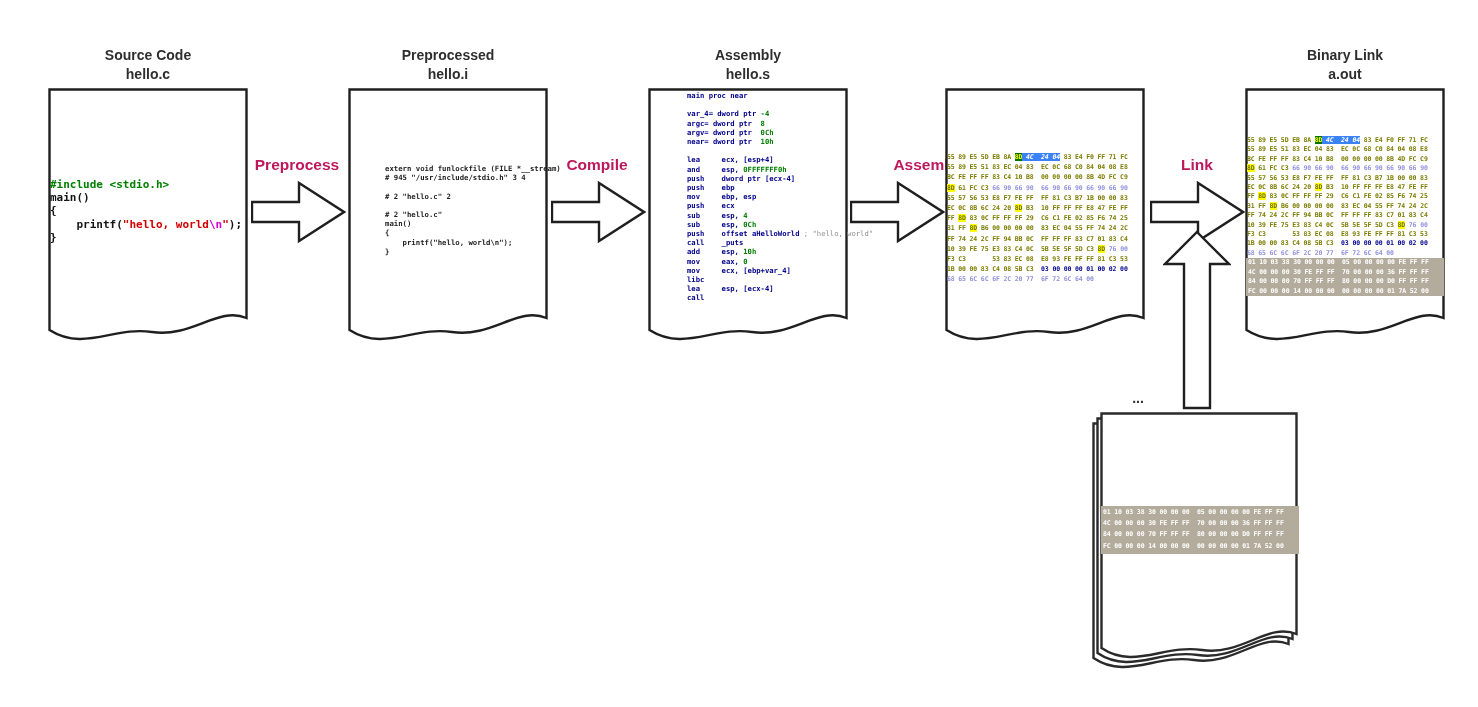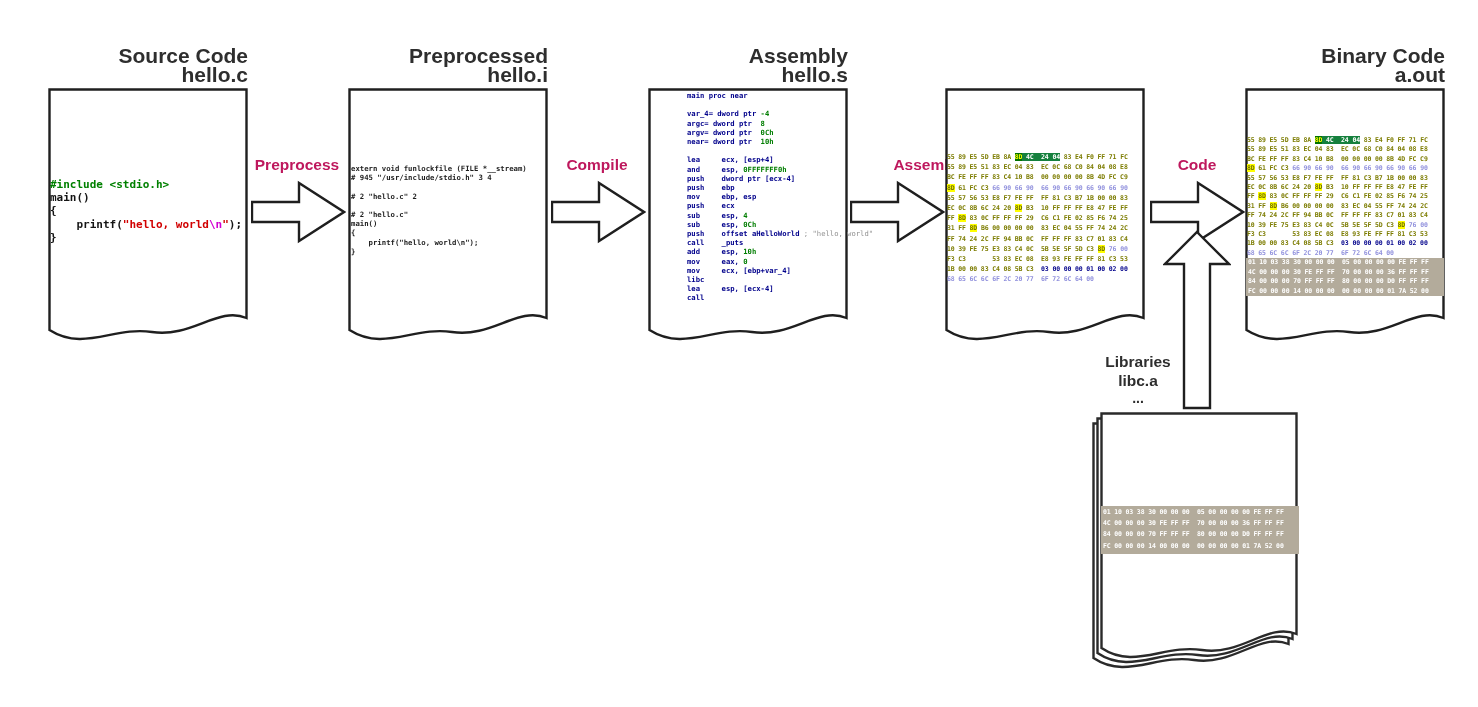--- a/index.html
+++ b/index.html
@@ -1,28 +1,28 @@
 <!DOCTYPE html>
 <html><head>
 <meta charset="utf-8">
 <style>
   html,body{margin:0;padding:0;background:#fff;}
   .canvas{position:relative;width:1478px;height:707px;background:#ffffff;overflow:hidden;
           font-family:"Liberation Sans",sans-serif;}
   .station{position:absolute;top:46px;width:200px;height:320px;}
-  .doc-title{position:absolute;top:0;left:0;width:200px;text-align:right;
-             font-weight:bold;font-size:21px;line-height:19px;color:#2e2e2e;}
+  .doc-title{position:absolute;top:0;left:0;width:200px;text-align:center;
+             font-weight:bold;font-size:14px;line-height:19px;color:#2e2e2e;}
   .doc-shape{position:absolute;left:0;top:42px;width:200px;height:260px;}
   .doc-shape path{fill:#ffffff;stroke:#1f1f1f;stroke-width:2.4;}
   .code{position:absolute;font-family:"DejaVu Sans Mono",monospace;}
   .ln{white-space:pre;}
   
   .src-code{left:2px;top:132px;width:196px;font-size:11px;line-height:13.2px;font-weight:bold;color:#141414;}
   
-  .pre-code{left:3px;top:118px;width:196px;font-size:7.3px;line-height:9.2px;font-weight:bold;color:#1c1c1c;}
+  .pre-code{left:3px;top:118px;width:196px;font-size:7.3px;line-height:9.2px;font-weight:bold;color:#1c1c1c;padding-left:34px;}
   
   .asm-code{left:3px;top:45px;width:196px;font-size:7.2px;line-height:9.2px;font-weight:bold;color:#00008b;margin-left:36px;}
   
   .hex{font-size:6.5px;font-weight:bold;letter-spacing:-0.15px;}
   .obj-hex{left:2px;top:106px;width:195px;line-height:10.2px;}
   .bin-hex{left:2px;top:90px;width:195px;line-height:9.4px;}
   .lib-block{background:#b3ab9b;color:#ffffff;margin-left:-1px;padding-left:2px;margin-right:-2px;}
   .libc-hex{position:absolute;left:1101px;top:506px;width:196px;line-height:11.2px;
             background:#b3ab9b;color:#ffffff;padding:1px 0 2px 2px;}
   
@@ -31,21 +31,21 @@
   .t-r{color:#d10000;}
   .t-m{color:#d100d1;}
   .t-nb{color:#00008b;font-weight:bold;}
   .t-num{color:#007d00;}
   .t-cm{color:#909090;font-weight:normal;}
   .t-o{color:#7c7c00;}
   .t-p{color:#9191dd;}
   .t-n{color:#00008b;margin-top:36px;}
   .t-gy{background:#ffff00;color:#6e6e00;}
   .t-ggy{background:#007200;color:#ffff00;}
-  .t-gg{background:#15803d;color:#ffffff;}
+  .t-gg{background:#3b82f6;color:#ffffff;font-style:italic;}
   
   .harrow{position:absolute;top:180px;width:95px;height:64px;}
   .harrow polygon,.uarrow polygon{fill:#ffffff;stroke:#1f1f1f;stroke-width:2.4;stroke-linejoin:miter;}
   .arrow-label{position:absolute;top:156px;width:120px;text-align:center;
                font-weight:bold;font-size:15.5px;color:#be185d;}
   .uarrow{position:absolute;left:1163px;top:230px;width:68px;height:180px;}
   
   .lib-title{position:absolute;left:1058px;top:352px;width:160px;text-align:center;
              font-weight:bold;font-size:15.5px;line-height:19px;color:#2e2e2e;}
   .lib-dots{position:absolute;left:1058px;top:390px;width:160px;text-align:center;
@@ -161,28 +161,28 @@
         <div class="ln"><span class="t-o">FF </span><span class="t-gy">8D</span><span class="t-o"> 83 0C FF FF FF 29  C6 C1 FE 02 85 F6 74 25</span></div>
         <div class="ln"><span class="t-o">31 FF </span><span class="t-gy">8D</span><span class="t-o"> B6 00 00 00 00  83 EC 04 55 FF 74 24 2C</span></div>
         <div class="ln"><span class="t-o">FF 74 24 2C FF 94 BB 0C  FF FF FF 83 C7 01 83 C4</span></div>
         <div class="ln"><span class="t-o">10 39 FE 75 E3 83 C4 0C  5B 5E 5F 5D C3 </span><span class="t-gy">8D</span><span class="t-o"> </span><span class="t-p">76 00</span></div>
         <div class="ln"><span class="t-o">F3 C3       53 83 EC 08  E8 93 FE FF FF 81 C3 53</span></div>
         <div class="ln"><span class="t-o">1B 00 00 83 C4 08 5B C3  </span><span class="t-n">03 00 00 00 01 00 02 00</span></div>
         <div class="ln"><span class="t-p">68 65 6C 6C 6F 2C 20 77  6F 72 6C 64 00</span></div>
       </div>
   </div>
 
-  <div class="arrow-label" style="left:1137px">Code</div>
+  <div class="arrow-label" style="left:1137px">Link</div>
   <svg class="harrow" style="left:1150px" viewBox="0 0 95 64">
     <polygon points="1,22 48,22 48,3 93,32 48,61 48,42 1,42"></polygon>
   </svg>
 
   <div class="station" style="left:1245px">
     <div class="doc-title">
-      <div>Binary Code</div>
+      <div>Binary Link</div>
       <div>a.out</div>
     </div>
     <svg class="doc-shape" viewBox="0 0 200 260">
       <path d="M1.5,1.5 H198.5 V230 C170,218 144,250 104,244 C66,238 36,264 1.5,242 Z"></path>
     </svg>
     <div class="code hex bin-hex">
       <div>
           <div class="ln"><span class="t-o">55 89 E5 5D EB 8A </span><span class="t-ggy">8D</span><span class="t-gg"> 4C  24 04</span><span class="t-o"> 83 E4 F0 FF 71 FC</span></div>
           <div class="ln"><span class="t-o">55 89 E5 51 83 EC 04 83  EC 0C 68 C0 84 04 08 E8</span></div>
           <div class="ln"><span class="t-o">BC FE FF FF 83 C4 10 B8  00 00 00 00 8B 4D FC C9</span></div>
@@ -199,24 +199,20 @@
         </div>
       <div class="lib-block">
           <div class="ln"><span>01 10 03 38 30 00 00 00  05 00 00 00 00 FE FF FF</span></div>
           <div class="ln"><span>4C 00 00 00 30 FE FF FF  70 00 00 00 36 FF FF FF</span></div>
           <div class="ln"><span>84 00 00 00 70 FF FF FF  80 00 00 00 D0 FF FF FF</span></div>
           <div class="ln"><span>FC 00 00 00 14 00 00 00  00 00 00 00 01 7A 52 00</span></div>
         </div>
     </div>
   </div>
 
-  <div class="lib-title">
-    <div>Libraries</div>
-    <div>libc.a</div>
-  </div>
   <div class="lib-dots">...</div>
 
   <svg class="uarrow" viewBox="0 0 68 180">
     <polygon points="34,2 66,34 47,34 47,178 21,178 21,34 2,34"></polygon>
   </svg>
 
   <svg class="lib-page" style="left:1092px;top:422px" viewBox="0 0 198 252">
     <path d="M1.5,1.5 H196.5 V222 C168,210 142,244 102,238 C64,232 34,258 1.5,236 Z"></path>
   </svg>
   <svg class="lib-page" style="left:1096px;top:417px" viewBox="0 0 198 252">

